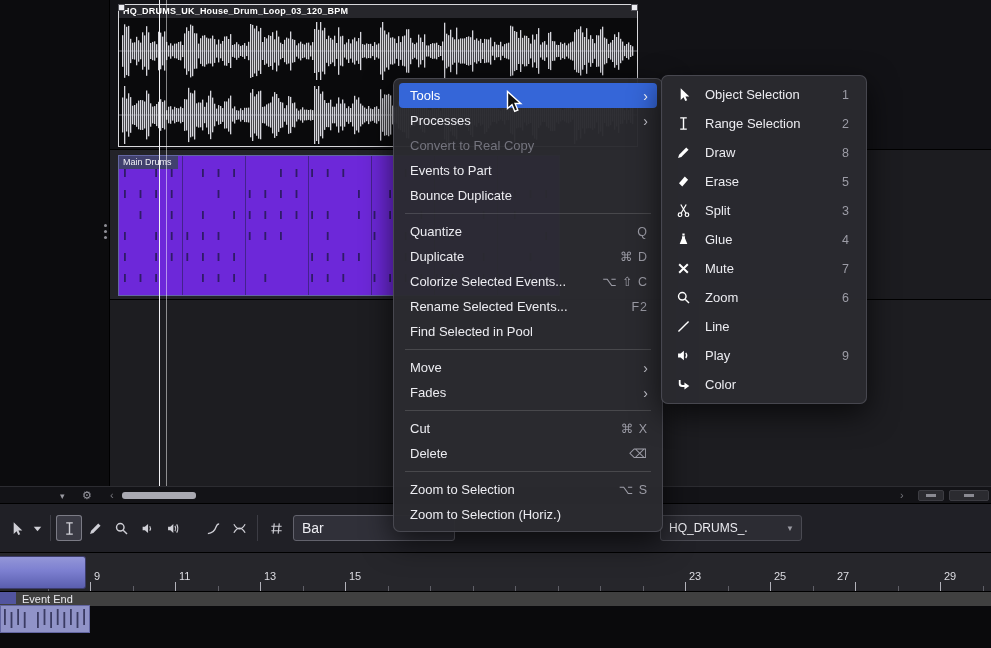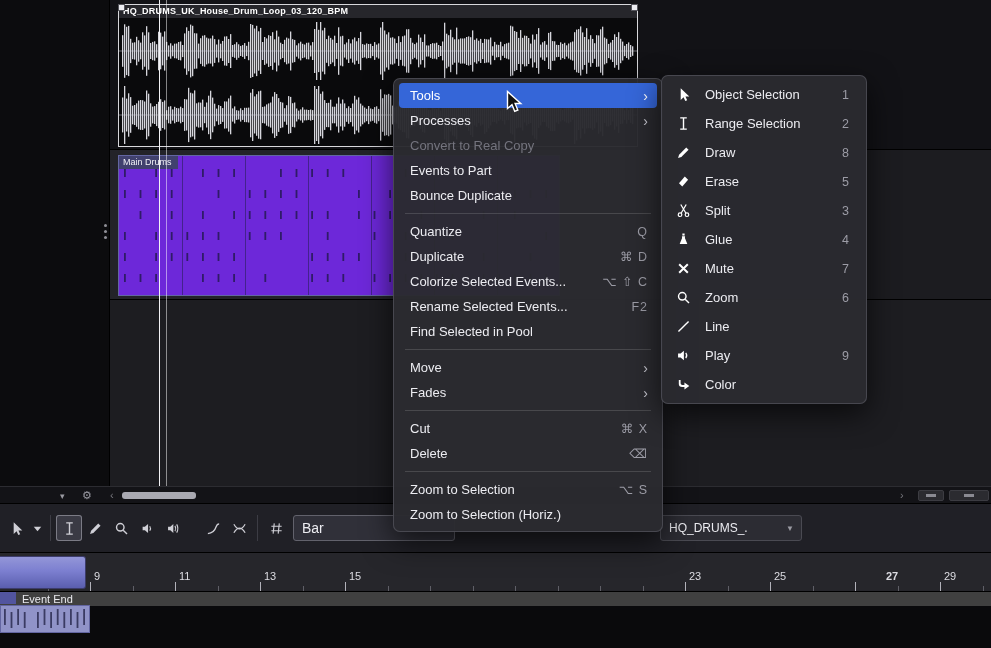--- a/index.html
+++ b/index.html
@@ -885,21 +885,21 @@
         <div class="ruler-label" style="left: 179px;">11</div>
         <div class="tick major" style="left: 260px;"></div>
         <div class="ruler-label" style="left: 264px;">13</div>
         <div class="tick major" style="left: 345px;"></div>
         <div class="ruler-label" style="left: 349px;">15</div>
         <div class="tick major" style="left: 685px;"></div>
         <div class="ruler-label" style="left: 689px;">23</div>
         <div class="tick major" style="left: 770px;"></div>
         <div class="ruler-label" style="left: 774px;">25</div>
         <div class="tick major" style="left: 855px;"></div>
-        <div class="ruler-label" style="left: 886px; font-weight: bold;">27</div>
+        <div class="ruler-label" style="left: 837px;">27</div>
         <div class="tick major" style="left: 940px;"></div>
         <div class="ruler-label" style="left: 944px;">29</div>
       </div>
     <div class="ruler-part1"></div>
   </div>
 
   <div class="bottom">
     <div class="b-rowA">
       <div class="sliver"></div>
       <span class="event-end">Event End</span>

